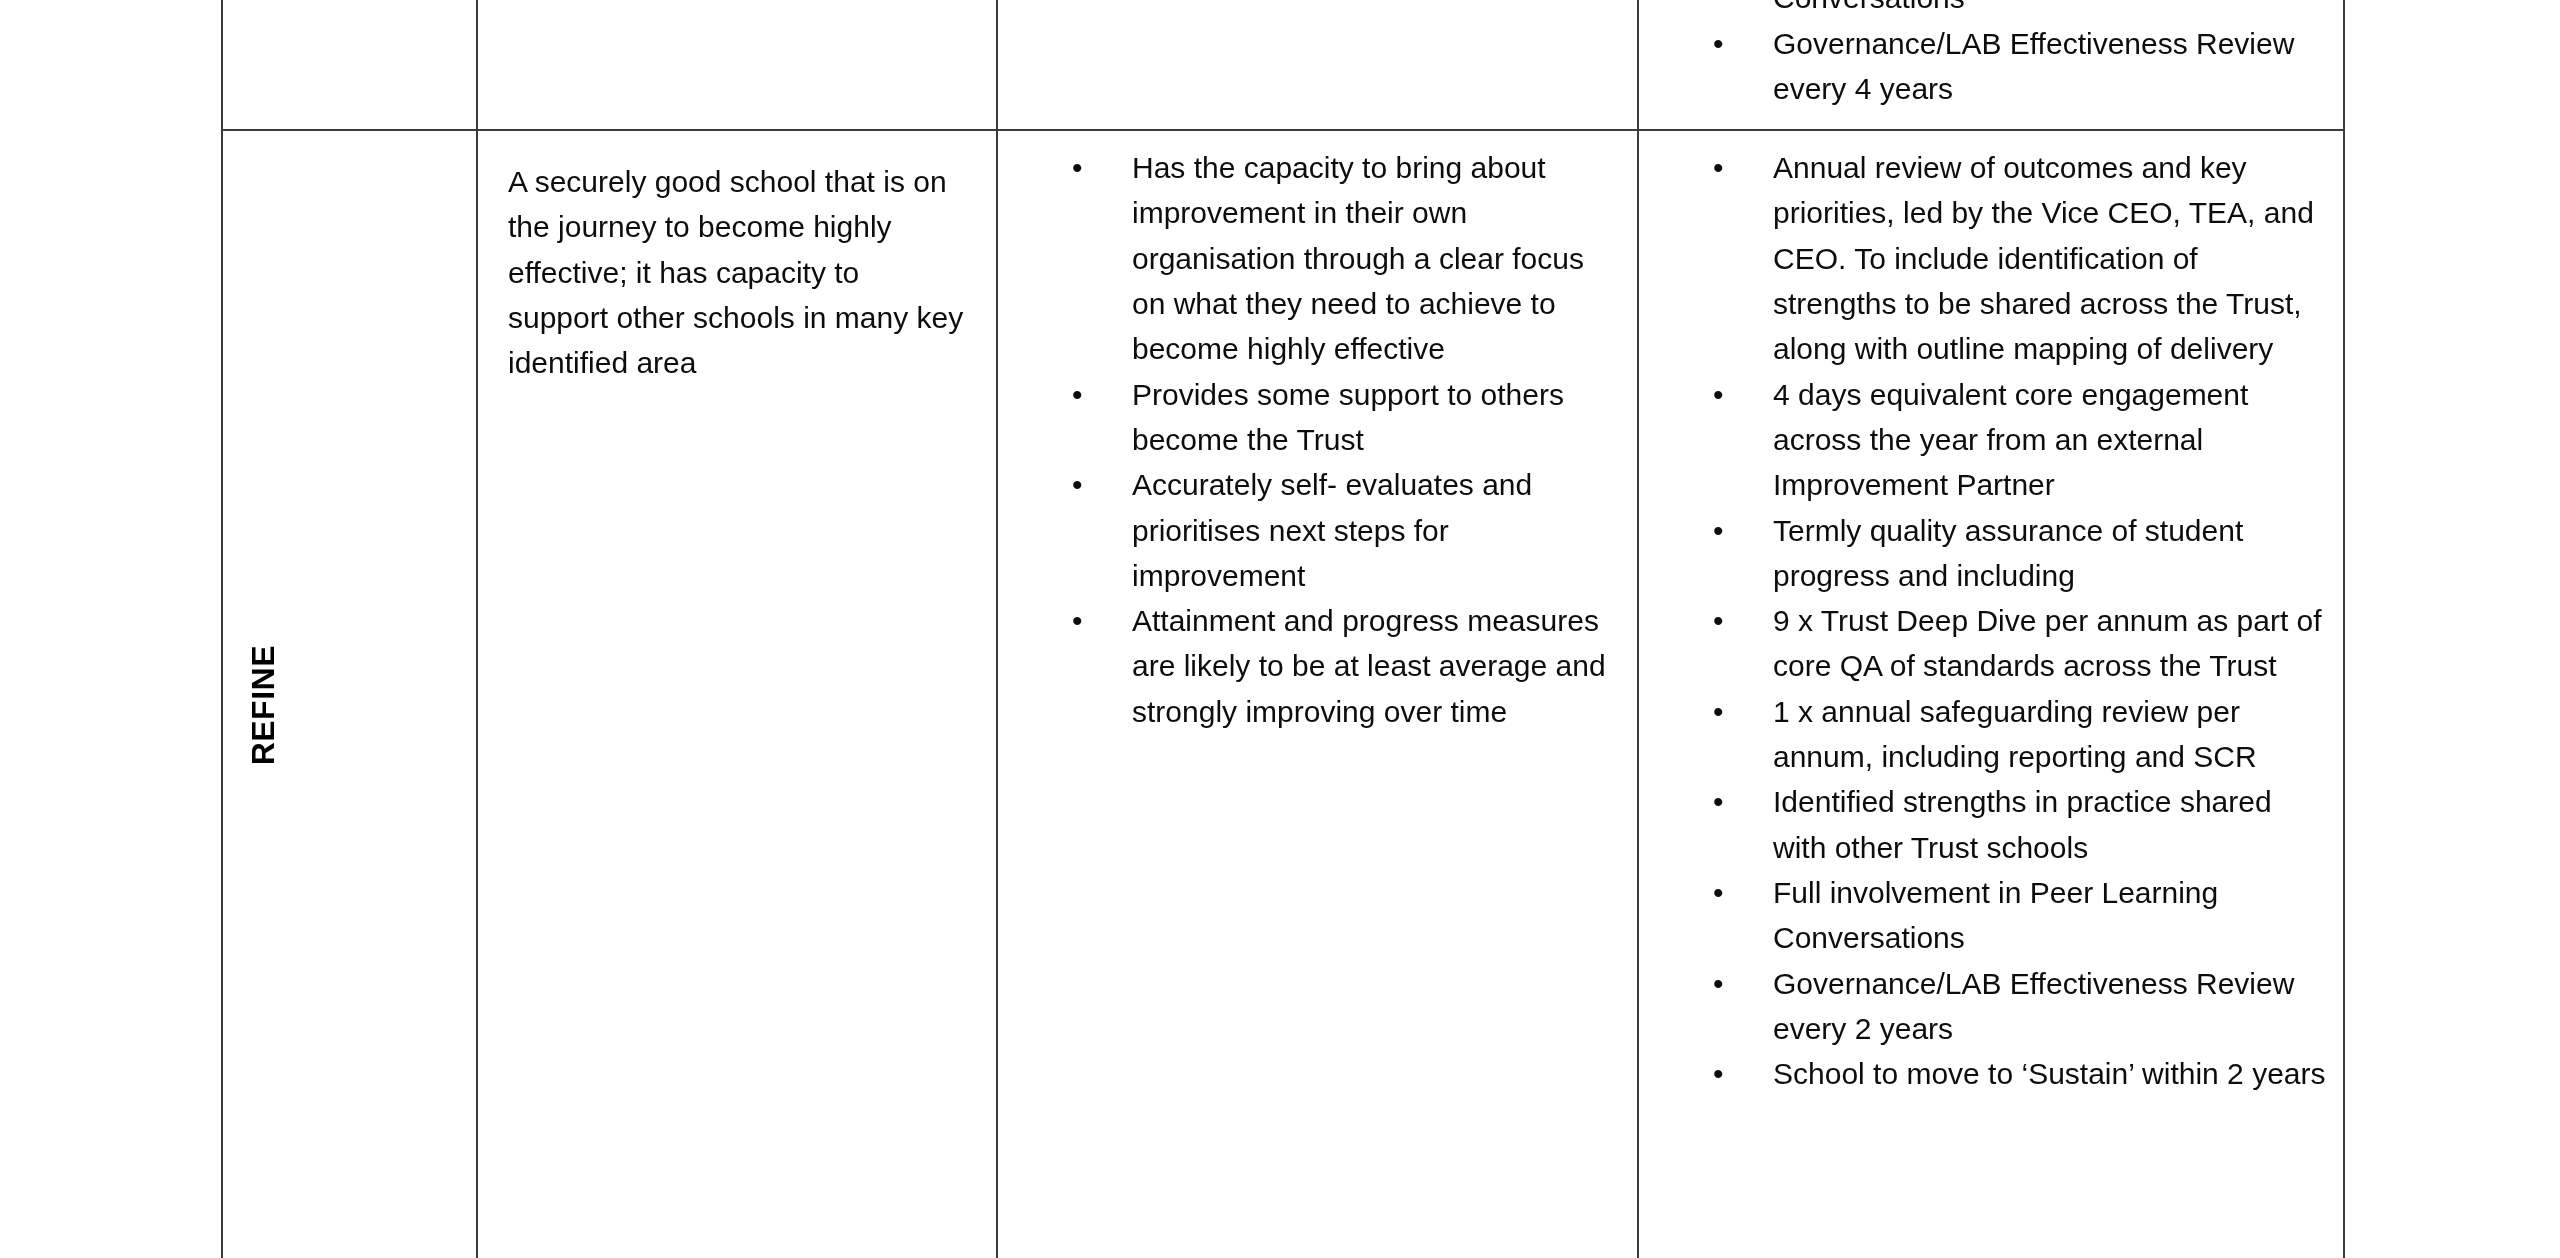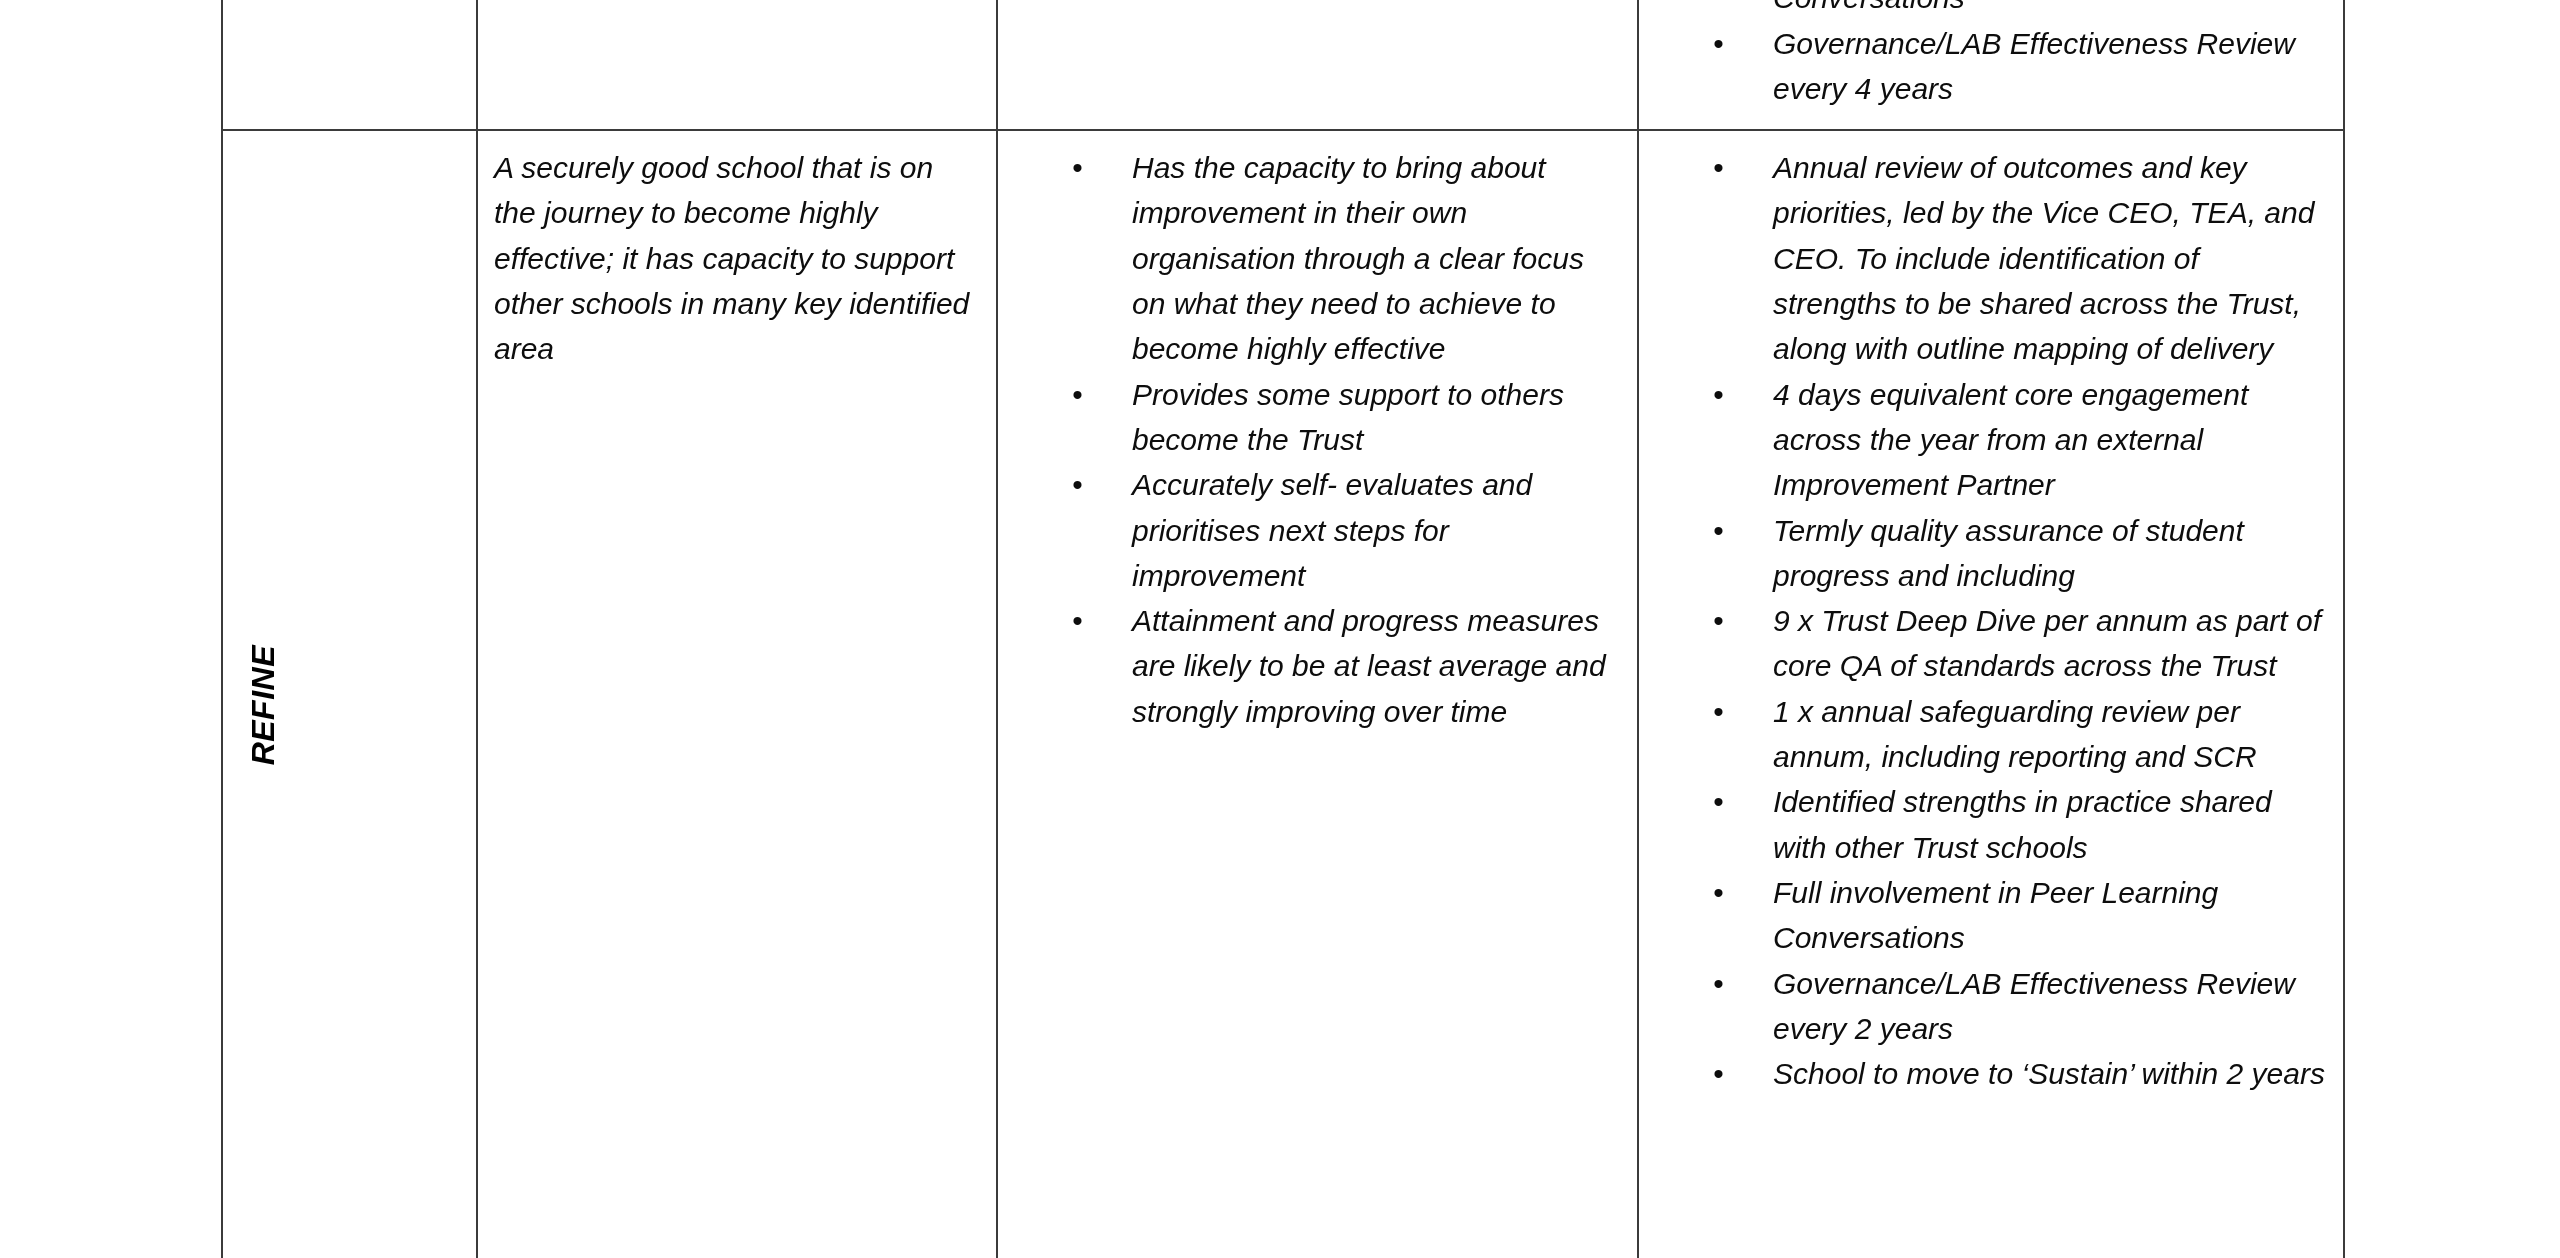--- a/index.html
+++ b/index.html
@@ -14,21 +14,20 @@
     overflow: hidden;
     font-family: "Liberation Sans", "DejaVu Sans", sans-serif;
     color: #000000;
   }
 
   .page {
     position: relative;
     width: 2560px;
     height: 1240px;
     background: #ffffff;
-    font-style: italic;
   }
 
   
   .framework-table {
     position: absolute;
     left: 221px;
     top: -86px;            
     width: 2122px;
     border-collapse: collapse;
     table-layout: fixed;
@@ -75,21 +74,21 @@
     white-space: nowrap;
   }
 
   
   .cell-pad {
     padding: 14px 16px 18px 16px;
   }
   .para {
     font-size: 30px;
     line-height: 1.51;
-    margin: 0;
+    margin: 14px;
     color: #0d0d0d;
   }
 
   ul.bullets {
     list-style: none;
     margin: 0;
     padding: 0;
   }
   ul.bullets > li {
     position: relative;

